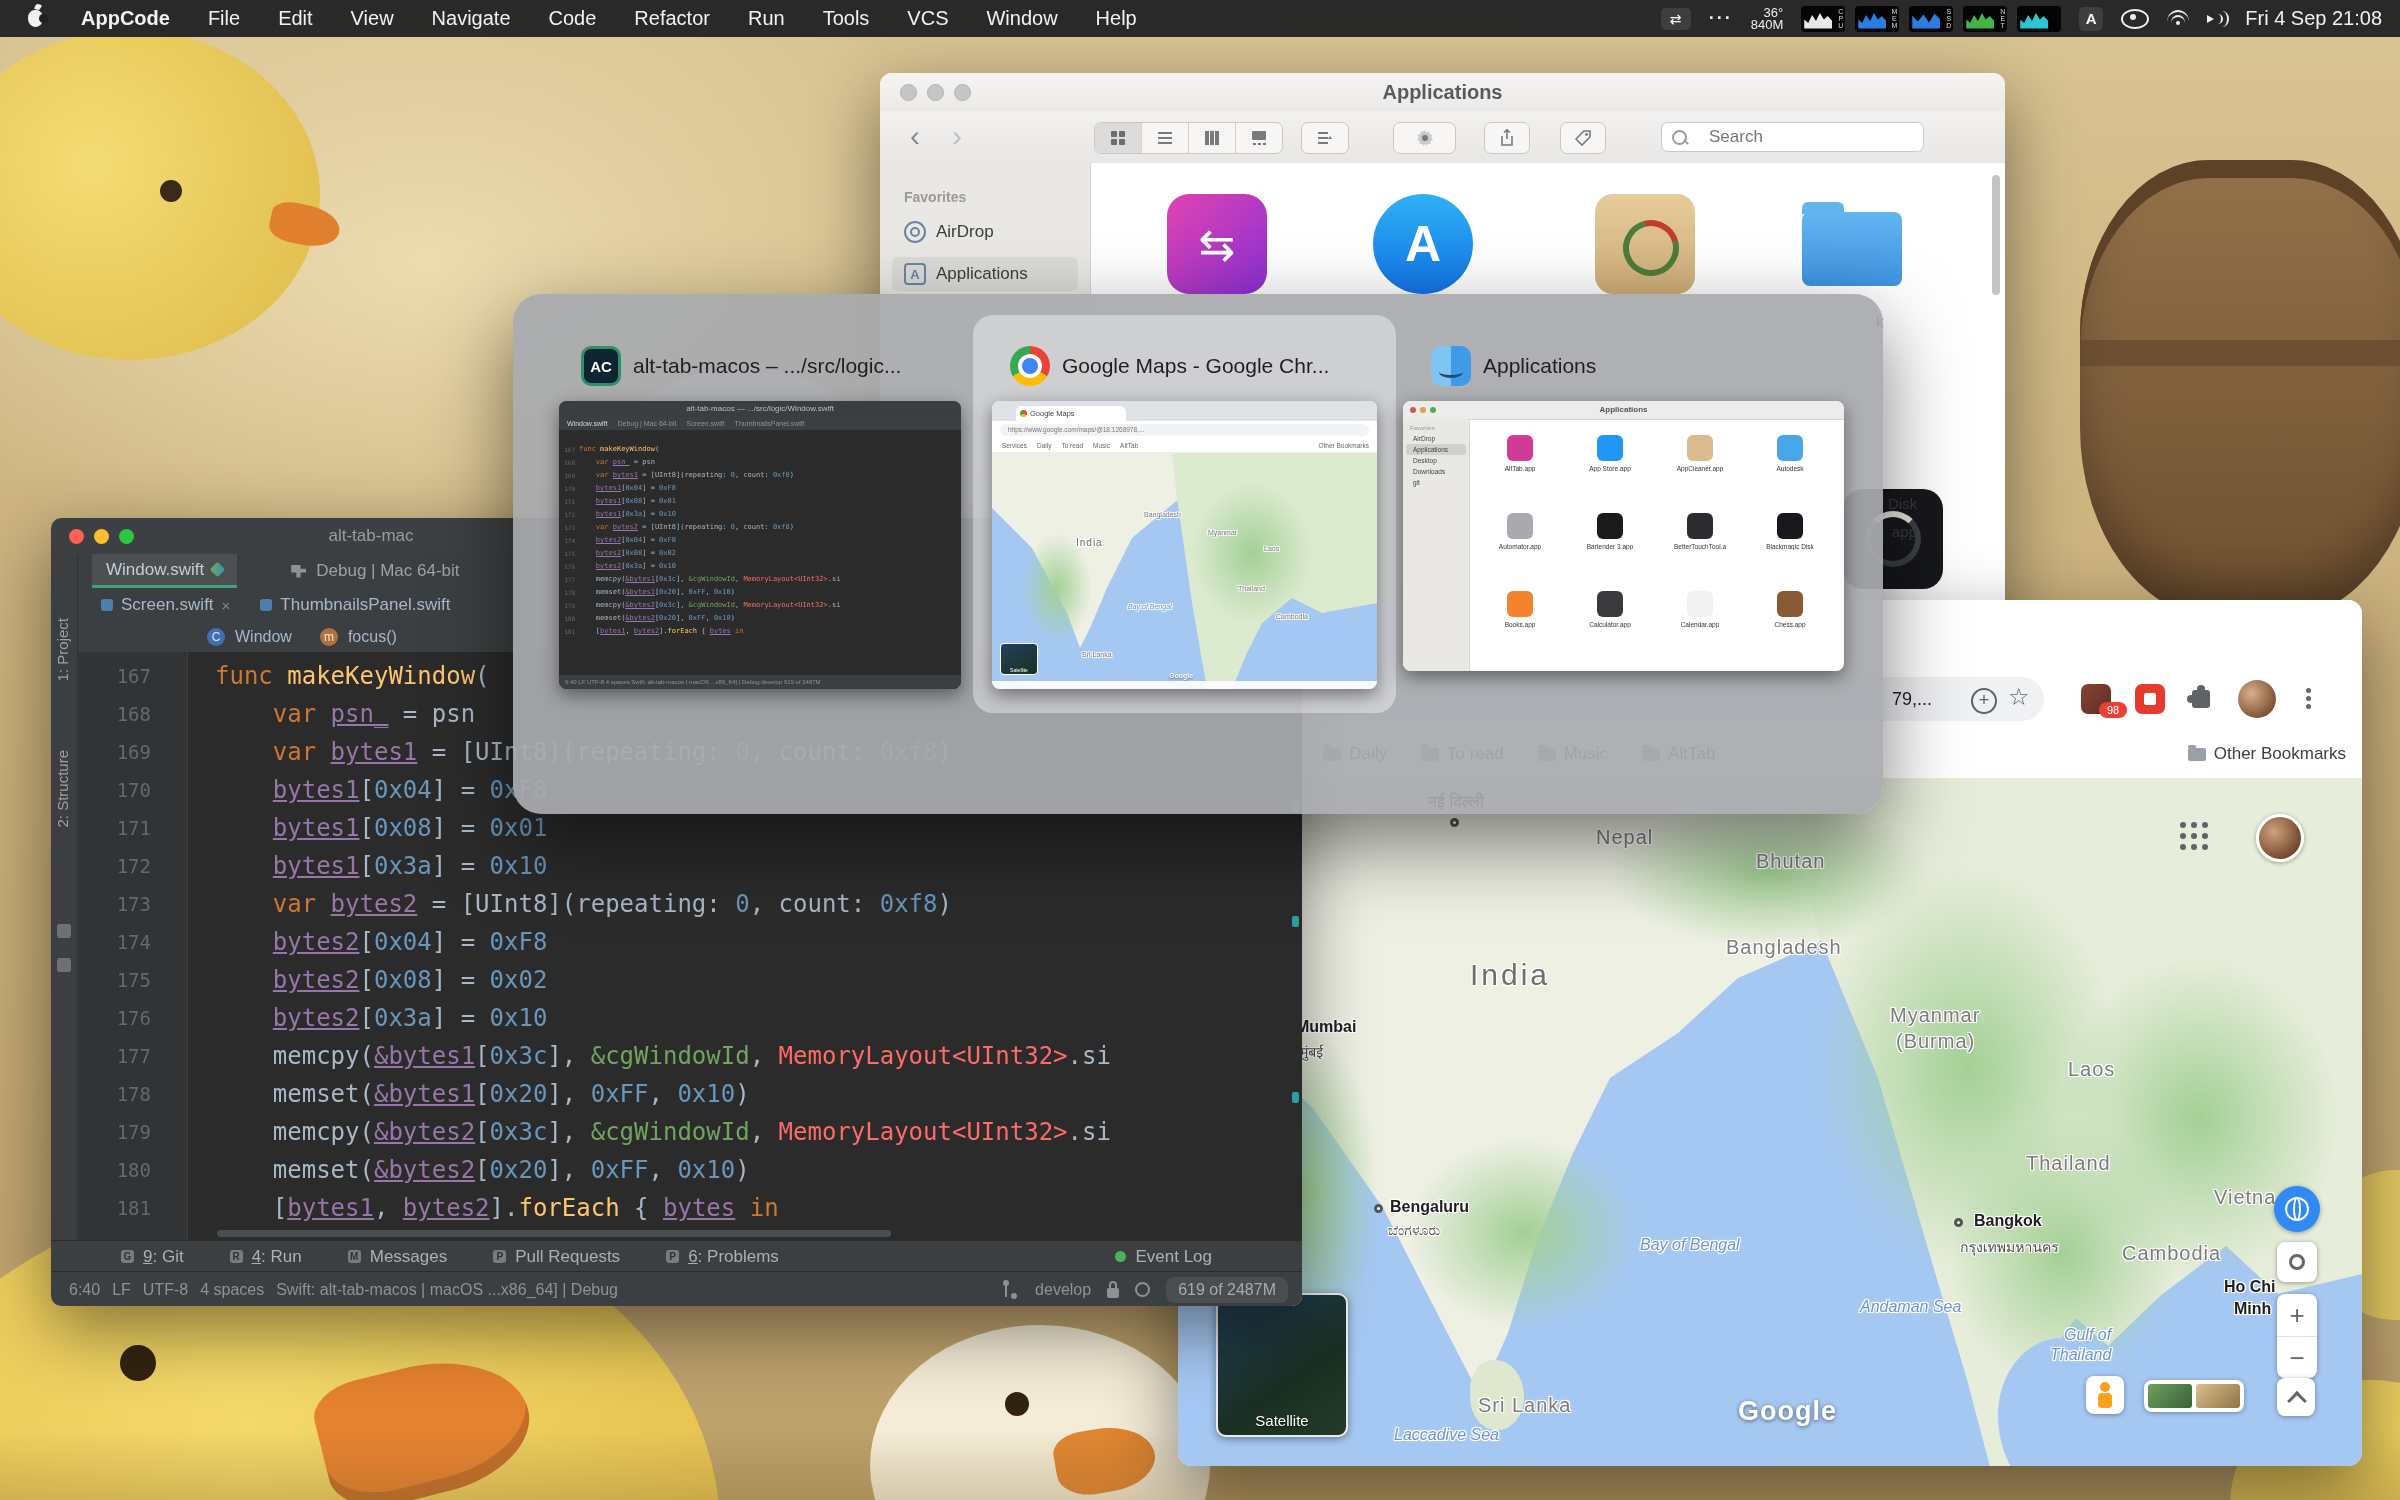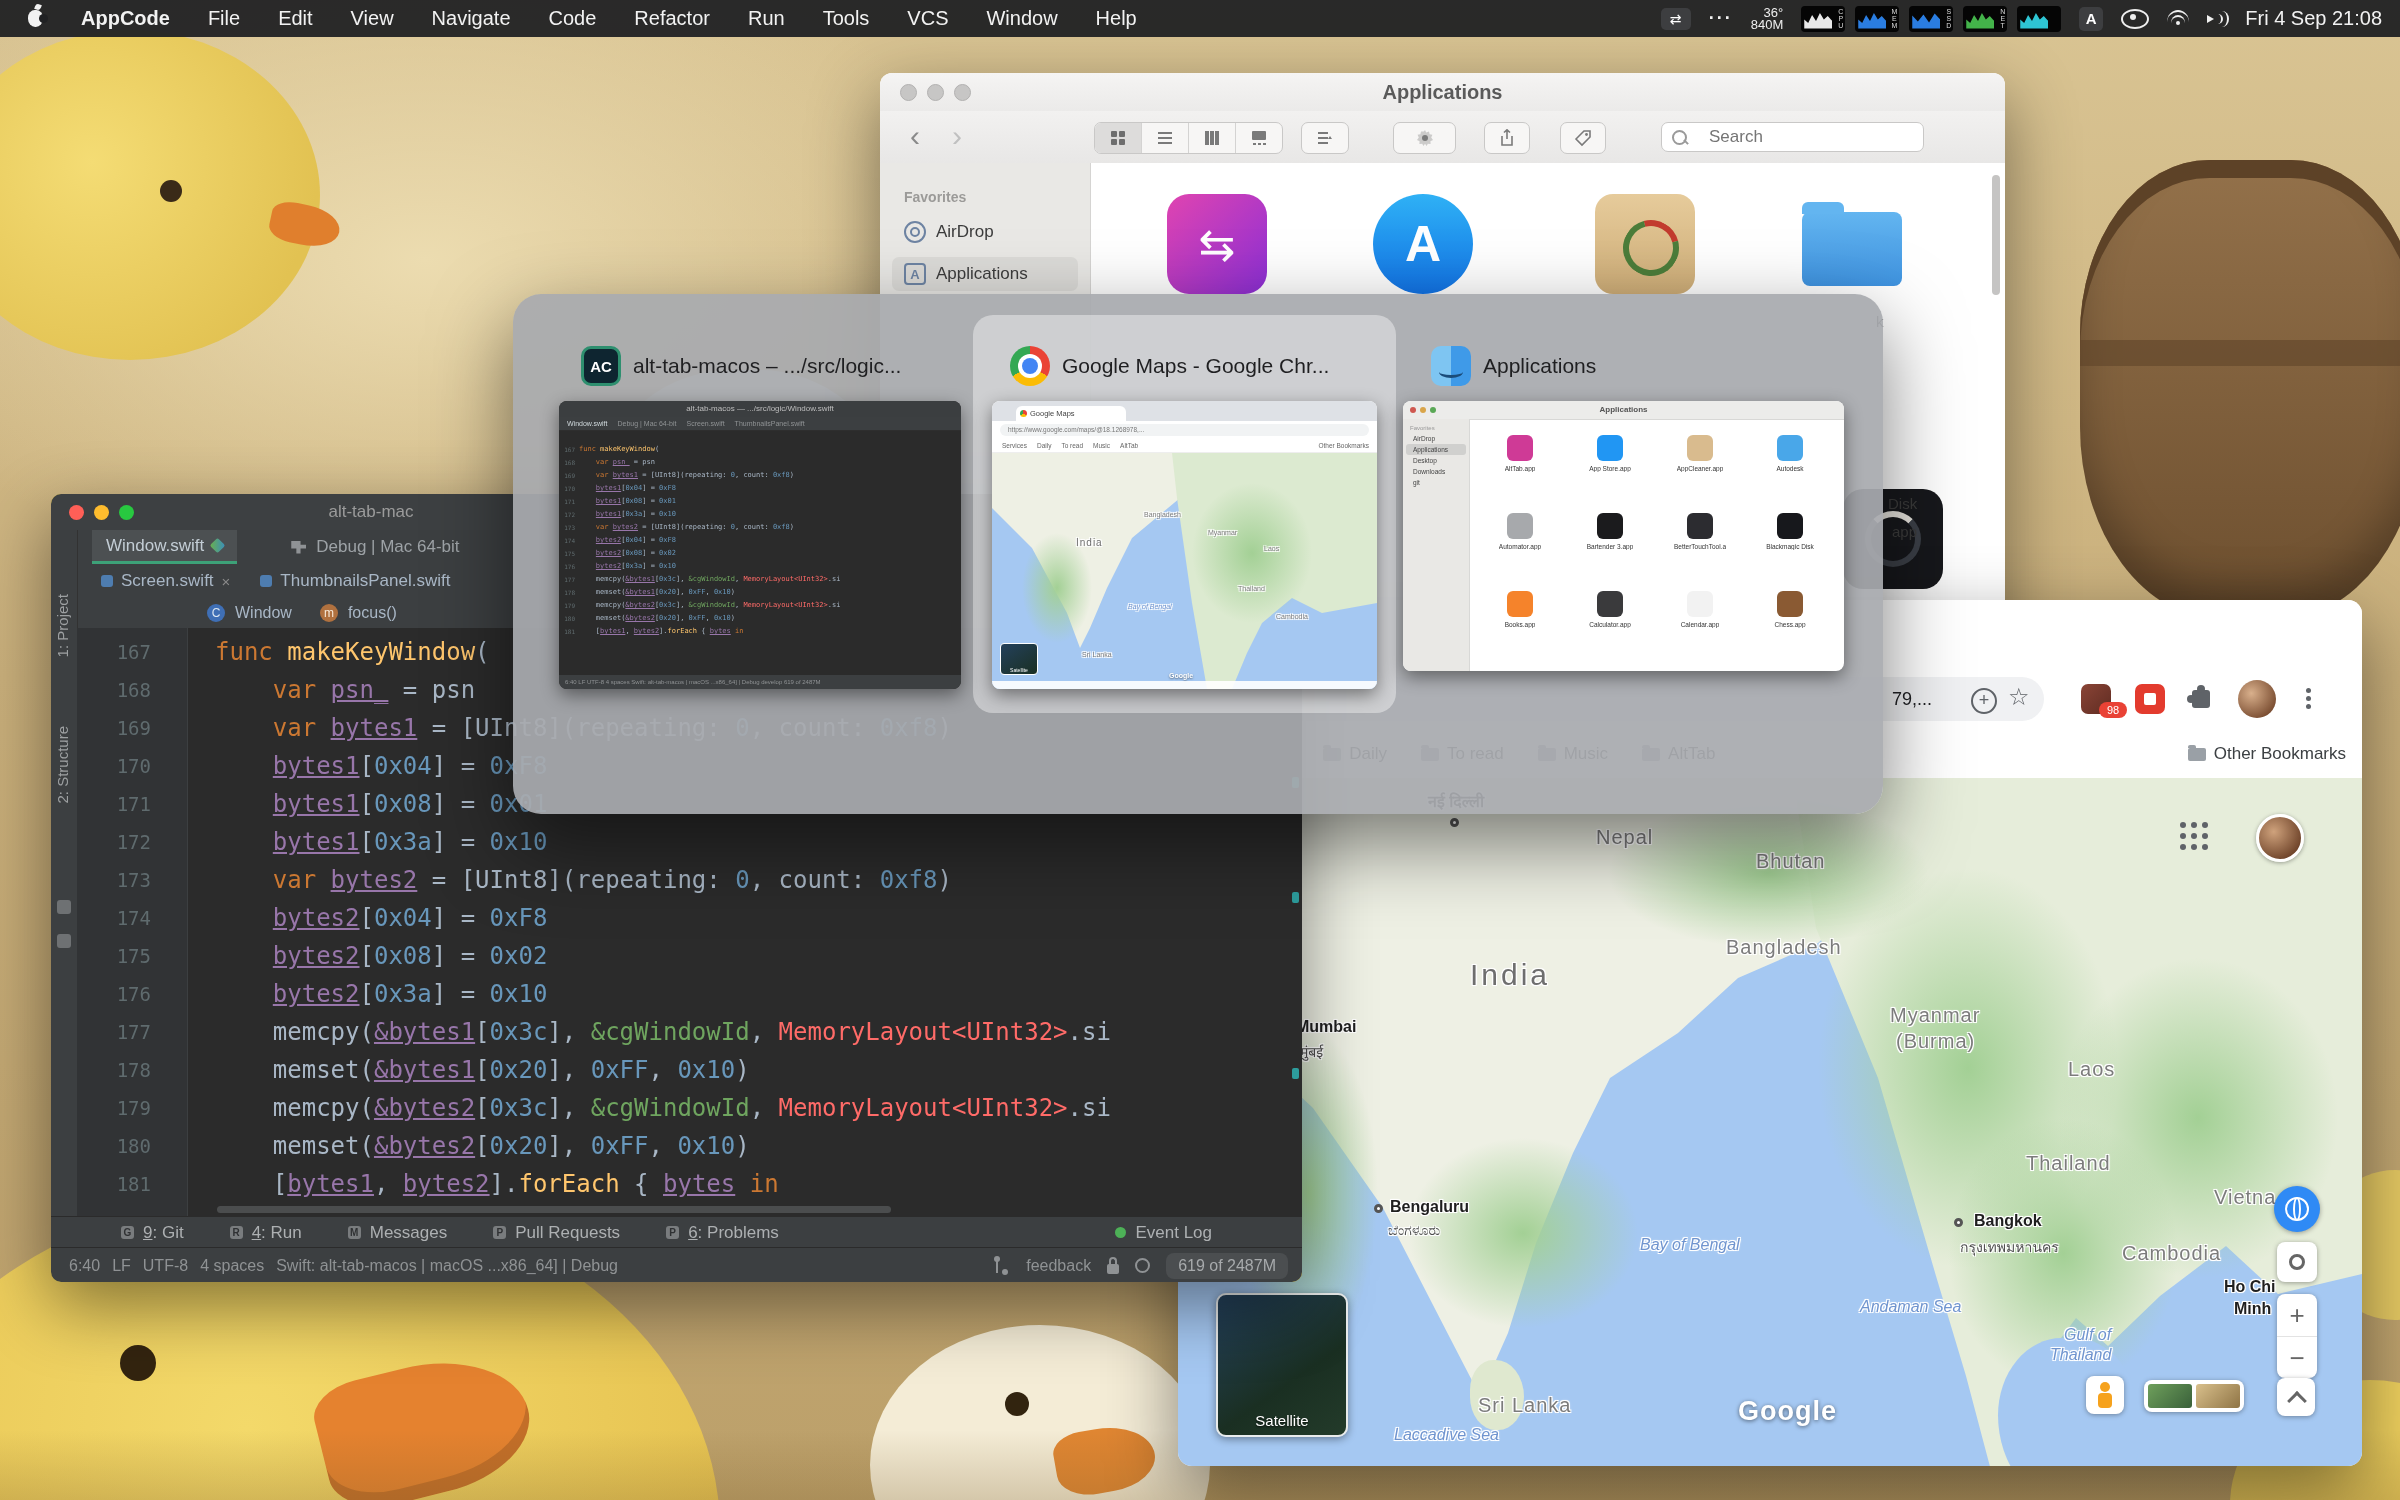--- a/index.html
+++ b/index.html
@@ -167,21 +167,21 @@
   .cw-peg::before{content:"";position:absolute;left:14px;top:6px;width:10px;height:10px;border-radius:50%;background:#f6a21d;}
   .cw-peg::after{content:"";position:absolute;left:12px;top:17px;width:14px;height:15px;border-radius:4px;background:#f6a21d;}
   .cw-film{left:966px;top:602px;width:100px;height:32px;display:flex;gap:4px;padding:4px;box-sizing:border-box;}
   .cw-film i{flex:1;border-radius:3px;}
   .cw-film i:nth-child(1){background:linear-gradient(135deg,#6fa05c,#39603a);}
   .cw-film i:nth-child(2){background:linear-gradient(135deg,#d9c08c,#8f7445);}
   .cw-coll{left:1099px;top:600px;width:38px;height:38px;}
   .cw-coll::before{content:"";position:absolute;left:13px;top:16px;width:11px;height:11px;border-left:3px solid #666;border-top:3px solid #666;transform:rotate(45deg);}
 
   
-  #appcode{left:51px;top:494px;width:1251px;height:788px;border-radius:10px;background:#fde047;overflow:hidden;}
+  #appcode{left:51px;top:518px;width:1251px;height:788px;border-radius:10px;background:#fde047;overflow:hidden;}
   .aw-titlebar{position:absolute;left:0;top:0;right:0;height:36px;background:#3d4042;border-bottom:1px solid #2e2f30;display:flex;align-items:center;padding-left:18px;}
   .aw-title{position:absolute;left:160px;width:320px;text-align:center;font-size:17px;color:#9b9b9b;}
   .aw-row1{position:absolute;left:26px;top:36px;right:0;height:34px;background:#3c3f41;border-bottom:1px solid #323232;display:flex;align-items:center;}
   .aw-tab-active{height:34px;display:flex;align-items:center;gap:8px;padding:0 14px;margin-left:15px;background:#4c5052;border-bottom:3px solid #3da178;box-sizing:border-box;color:#c3cdd5;font-size:17px;}
   .aw-toolic{width:11px;height:11px;border-radius:2px;background:linear-gradient(45deg,#6ab04c,#3a8ebb);transform:rotate(45deg);}
   .aw-runcfg{display:flex;align-items:center;gap:10px;margin-left:54px;color:#9da2a6;font-size:17px;}
   .aw-hammer{width:15px;height:13px;background:#8f9295;clip-path:polygon(0 0,62% 0,62% 32%,100% 32%,100% 62%,62% 62%,62% 100%,34% 100%,34% 62%,0 62%);}
   .aw-row2{position:absolute;left:26px;top:70px;right:0;height:34px;background:#3c3f41;border-bottom:1px solid #323232;display:flex;align-items:center;gap:6px;padding-left:12px;}
   .aw-tab{height:34px;display:flex;align-items:center;gap:8px;padding:0 12px;color:#a9b7c6;font-size:17px;}
   .aw-fileic{width:12px;height:12px;border-radius:3px;background:#4e7db0;}
@@ -672,21 +672,21 @@
     <div class="aw-status">
       <span id="status-items" style="display: flex; gap: 12px;">
           <span>6:40</span>
           <span>LF</span>
           <span>UTF-8</span>
           <span>4 spaces</span>
           <span>Swift: alt-tab-macos | macOS ...x86_64] | Debug</span>
         </span>
       <div class="aw-sright">
         <span class="aw-branch"></span>
-        <span>feedback</span>
+        <span>develop</span>
         <span class="aw-lock"></span>
         <span class="aw-circ"></span>
         <span class="aw-mem">619 of 2487M</span>
       </div>
     </div>
   </div>
 
   <div id="switcher">
     <div class="sw-sel"></div>
 

